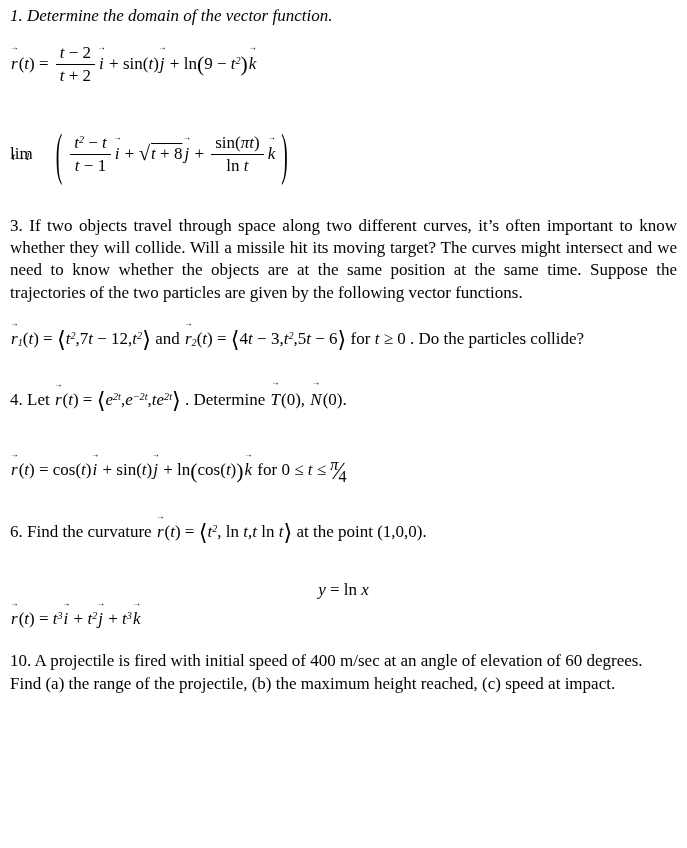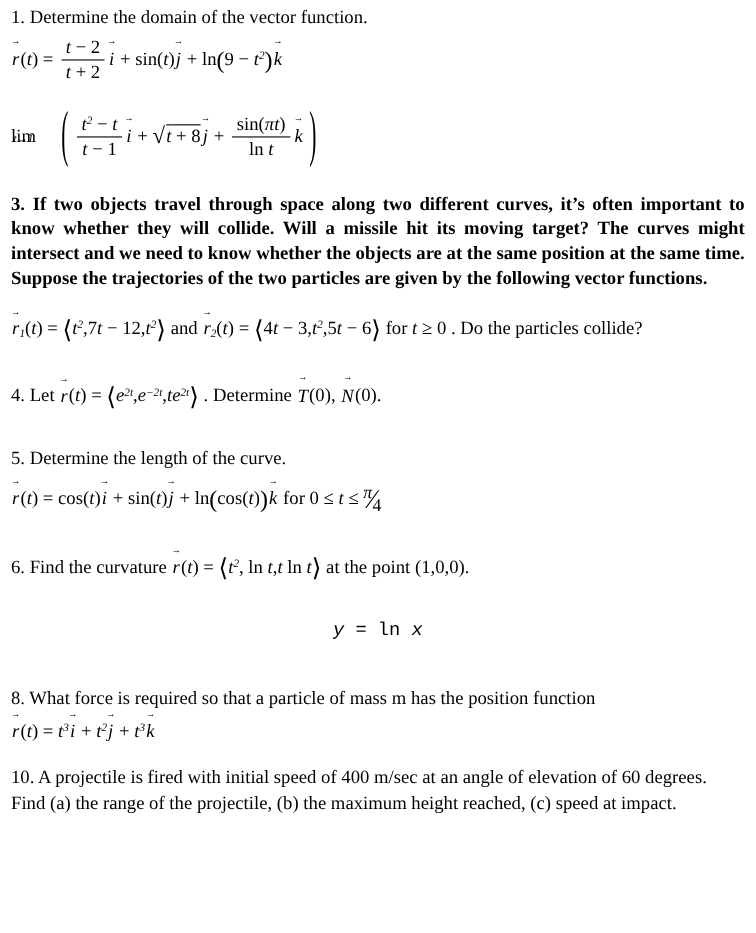--- a/index.html
+++ b/index.html
@@ -2,38 +2,38 @@
 <html><head>
 <meta charset="utf-8">
 <style>
   html,body{margin:0;padding:0;background:#ffffff;}
   body{
     width:687px;height:848px;overflow:hidden;box-sizing:border-box;
     color:#000;font-family:"Liberation Serif","DejaVu Serif",serif;
     font-size:17px;
   }
   .sheet{padding:5px 10px 0 10px;}
-  .h{margin:0;line-height:22px;}
+  .h{margin:0;line-height:22px;font-style:italic;}
   .para{margin:0;line-height:22.4px;}
-  .just{text-align:justify;font-weight:bold;}
+  .just{text-align:justify;}
   .formula{line-height:2;margin:0;white-space:nowrap;}
   .formula.tall{line-height:2.1;}
   .formula.centered{text-align:center;white-space:normal;line-height:24px;}
   .rm{font-style:normal;}
   .it{font-style:italic;}
   .msup{font-size:0.6em;font-style:italic;vertical-align:0.52em;line-height:0;}
   .msub{font-size:0.6em;font-style:italic;vertical-align:-0.22em;line-height:0;margin-left:-1px;}
   
   .vec{position:relative;display:inline-block;font-style:italic;margin:0 1px;}
   .vec .arr{position:absolute;top:-0.34em;left:50%;transform:translateX(-50%);
             font-size:0.5em;font-style:normal;line-height:1;}
   .vec.cap .arr{top:-0.55em;}
   .vec .vbase{font-style:italic;}
   
-  .frac{display:inline-block;vertical-align:middle;text-align:center;margin:4px 3px;}
+  .frac{display:inline-block;vertical-align:middle;text-align:center;margin:14px 3px;}
   .frac .num{display:block;line-height:1.2;padding:0 4px 1px;border-bottom:1.2px solid #000;}
   .frac .den{display:block;line-height:1.2;padding:1px 4px 0;}
   
   .sqrt{white-space:nowrap;font-family:Liberation Serif, serif;}
   .sqrt .rad{font-size:1.22em;vertical-align:-0.06em;}
   .sqrt .radicand{text-decoration:overline;padding:0 1px;}
   
   .limop{position:relative;display:inline-block;margin-right:18px;}
   .limop .limtext{font-style:normal;}
   .limop .under{position:absolute;left:50%;top:1.02em;transform:translateX(-50%);
@@ -46,44 +46,42 @@
        font-family:"Liberation Serif","DejaVu Serif","DejaVu Sans",serif;}
   
   .sfrac{white-space:nowrap;}
   .sfrac .sfn{font-style:italic;font-size:0.95em;vertical-align:0.32em;}
   .sfrac .sfs{font-size:1.45em;vertical-align:-0.16em;margin:0 -2px;
               font-family:"Liberation Serif","DejaVu Serif","DejaVu Sans",serif;}
   .sfrac .sfd{font-size:0.95em;vertical-align:-0.42em;}
   
   .mb2{margin-bottom:2px;}  .mb12{margin-bottom:12px;} .mb14{margin-bottom:14px;}
   .mb16{margin-bottom:16px;}.mb18{margin-bottom:18px;} .mb22{margin-bottom:22px;}
-  .mb24{margin-bottom:24px;}.mb38{margin-bottom:38px;font-family:Liberation Mono, monospace;}
+  .mb24{margin-bottom:24px;}.mb38{}
   .mt2{margin-top:2px;}
 </style>
 </head>
 <body>
 
 <div class="sheet">
 
   <p class="h">1. Determine the domain of the vector function.</p>
   <div class="formula tall mt2 mb18"><span class="vec"><span class="arr">→</span><span class="vbase">r</span></span><span class="rm">(</span><span class="it">t</span><span class="rm">)&nbsp;=&nbsp;</span><span class="frac"><span class="num"><span class="it">t</span><span class="rm">&nbsp;−&nbsp;2</span></span><span class="den"><span class="it">t</span><span class="rm">&nbsp;+&nbsp;2</span></span></span><span class="vec"><span class="arr">→</span><span class="vbase">i</span></span><span class="rm">&nbsp;+&nbsp;sin(</span><span class="it">t</span><span class="rm">)</span><span class="vec"><span class="arr">→</span><span class="vbase">j</span></span><span class="rm">&nbsp;+&nbsp;ln</span><span class="bigp">(</span><span class="rm">9&nbsp;−&nbsp;</span><span class="it">t</span><span class="msup">2</span><span class="bigp">)</span><span class="vec"><span class="arr">→</span><span class="vbase">k</span></span></div>
 
   <div class="formula tall mt2 mb24"><span class="limop"><span class="limtext">lim</span><span class="under">t→1</span></span><span class="Bigp">(</span><span class="frac"><span class="num"><span class="it">t</span><span class="msup">2</span><span class="rm">&nbsp;−&nbsp;</span><span class="it">t</span></span><span class="den"><span class="it">t</span><span class="rm">&nbsp;−&nbsp;1</span></span></span><span class="vec"><span class="arr">→</span><span class="vbase">i</span></span><span class="rm">&nbsp;+&nbsp;</span><span class="sqrt"><span class="rad">√</span><span class="radicand"><span class="it">t</span><span class="rm">&nbsp;+&nbsp;8</span></span></span><span class="vec"><span class="arr">→</span><span class="vbase">j</span></span><span class="rm">&nbsp;+&nbsp;</span><span class="frac"><span class="num"><span class="rm">sin(</span><span class="it">πt</span><span class="rm">)</span></span><span class="den"><span class="rm">ln&nbsp;</span><span class="it">t</span></span></span><span class="vec"><span class="arr">→</span><span class="vbase">k</span></span><span class="Bigp">)</span></div>
 
   <p class="para just mb14">3. If two objects travel through space along two different curves, it’s often important to know whether they will collide. Will a missile hit its moving target? The curves might intersect and we need to know whether the objects are at the same position at the same time. Suppose the trajectories of the two particles are given by the following vector functions.</p>
   <div class="formula mb16"><span class="vec"><span class="arr">→</span><span class="vbase">r</span></span><span class="msub">1</span><span class="rm">(</span><span class="it">t</span><span class="rm">)&nbsp;=&nbsp;</span><span class="ang">⟨</span><span class="it">t</span><span class="msup">2</span><span class="rm">,7</span><span class="it">t</span><span class="rm">&nbsp;−&nbsp;12,</span><span class="it">t</span><span class="msup">2</span><span class="ang">⟩</span><span class="rm">&nbsp;and&nbsp;</span><span class="vec"><span class="arr">→</span><span class="vbase">r</span></span><span class="msub">2</span><span class="rm">(</span><span class="it">t</span><span class="rm">)&nbsp;=&nbsp;</span><span class="ang">⟨</span><span class="rm">4</span><span class="it">t</span><span class="rm">&nbsp;−&nbsp;3,</span><span class="it">t</span><span class="msup">2</span><span class="rm">,5</span><span class="it">t</span><span class="rm">&nbsp;−&nbsp;6</span><span class="ang">⟩</span><span class="rm">&nbsp;for&nbsp;</span><span class="it">t</span><span class="rm">&nbsp;≥&nbsp;0&nbsp;.&nbsp;Do&nbsp;the&nbsp;particles&nbsp;collide?</span></div>
 
   <div class="formula mb22"><span class="rm">4.&nbsp;Let&nbsp;</span><span class="vec"><span class="arr">→</span><span class="vbase">r</span></span><span class="rm">(</span><span class="it">t</span><span class="rm">)&nbsp;=&nbsp;</span><span class="ang">⟨</span><span class="it">e</span><span class="msup">2t</span><span class="rm">,</span><span class="it">e</span><span class="msup">−2t</span><span class="rm">,</span><span class="it">te</span><span class="msup">2t</span><span class="ang">⟩</span><span class="rm">&nbsp;.&nbsp;Determine&nbsp;</span><span class="vec cap"><span class="arr">→</span><span class="vbase">T</span></span><span class="rm">(0),&nbsp;</span><span class="vec cap"><span class="arr">→</span><span class="vbase">N</span></span><span class="rm">(0).</span></div>
 
-  <p class="h mb2">5. Determine the length of the curve.</p>
   <div class="formula mb16"><span class="vec"><span class="arr">→</span><span class="vbase">r</span></span><span class="rm">(</span><span class="it">t</span><span class="rm">)&nbsp;=&nbsp;cos(</span><span class="it">t</span><span class="rm">)</span><span class="vec"><span class="arr">→</span><span class="vbase">i</span></span><span class="rm">&nbsp;+&nbsp;sin(</span><span class="it">t</span><span class="rm">)</span><span class="vec"><span class="arr">→</span><span class="vbase">j</span></span><span class="rm">&nbsp;+&nbsp;ln</span><span class="bigp">(</span><span class="rm">cos(</span><span class="it">t</span><span class="rm">)</span><span class="bigp">)</span><span class="vec"><span class="arr">→</span><span class="vbase">k</span></span><span class="rm">&nbsp;for&nbsp;0&nbsp;≤&nbsp;</span><span class="it">t</span><span class="rm">&nbsp;≤&nbsp;</span><span class="sfrac"><span class="sfn">π</span><span class="sfs">∕</span><span class="sfd">4</span></span></div>
 
   <div class="formula mb22"><span class="rm">6.&nbsp;Find&nbsp;the&nbsp;curvature&nbsp;</span><span class="vec"><span class="arr">→</span><span class="vbase">r</span></span><span class="rm">(</span><span class="it">t</span><span class="rm">)&nbsp;=&nbsp;</span><span class="ang">⟨</span><span class="it">t</span><span class="msup">2</span><span class="rm">,&nbsp;ln&nbsp;</span><span class="it">t</span><span class="rm">,</span><span class="it">t</span><span class="rm">&nbsp;ln&nbsp;</span><span class="it">t</span><span class="ang">⟩</span><span class="rm">&nbsp;at&nbsp;the&nbsp;point&nbsp;(1,0,0).</span></div>
 
   <div class="formula centered mt2 mb38"><span class="it">y</span><span class="rm">&nbsp;=&nbsp;ln&nbsp;</span><span class="it">x</span></div>
 
-  <p class="h mb2">8. What force is required so that a particle of mass m has the position function</p>
   <div class="formula mb14"><span class="vec"><span class="arr">→</span><span class="vbase">r</span></span><span class="rm">(</span><span class="it">t</span><span class="rm">)&nbsp;=&nbsp;</span><span class="it">t</span><span class="msup">3</span><span class="vec"><span class="arr">→</span><span class="vbase">i</span></span><span class="rm">&nbsp;+&nbsp;</span><span class="it">t</span><span class="msup">2</span><span class="vec"><span class="arr">→</span><span class="vbase">j</span></span><span class="rm">&nbsp;+&nbsp;</span><span class="it">t</span><span class="msup">3</span><span class="vec"><span class="arr">→</span><span class="vbase">k</span></span></div>
 
 
   <p class="para">10. A projectile is fired with initial speed of 400 m/sec at an angle of elevation of 60 degrees. Find (a) the range of the projectile, (b) the maximum height reached, (c) speed at impact.</p>
 
 </div>
 
 </body></html>

